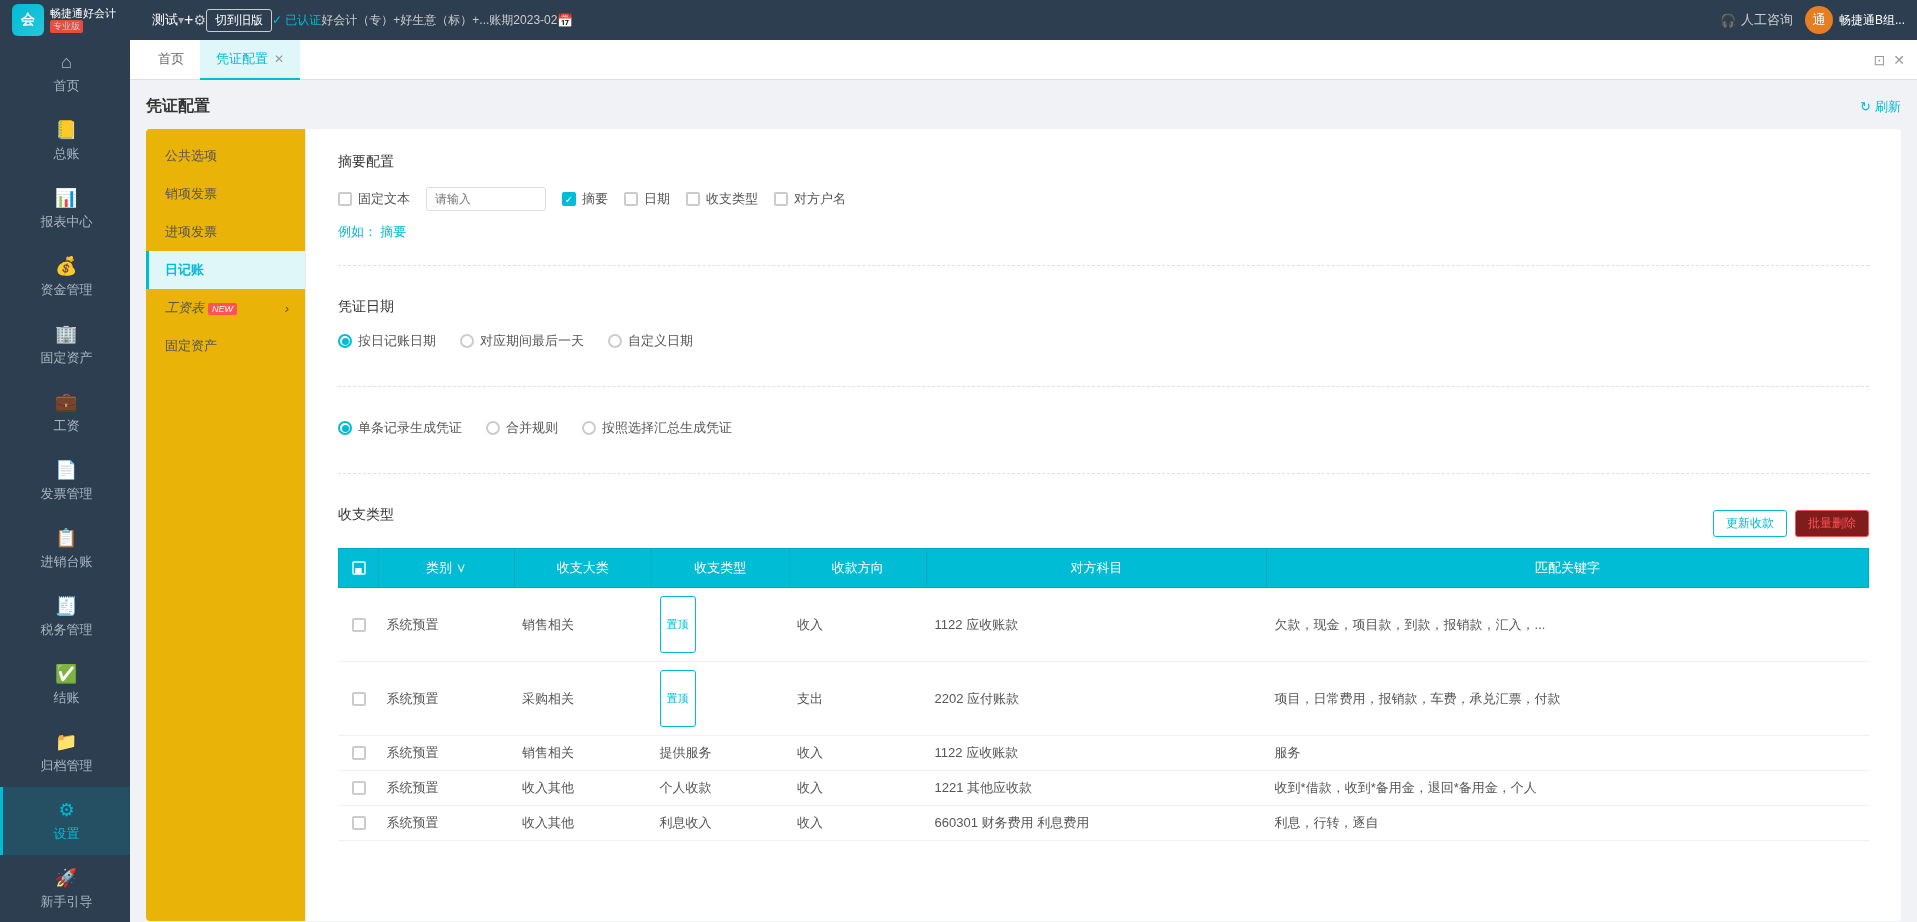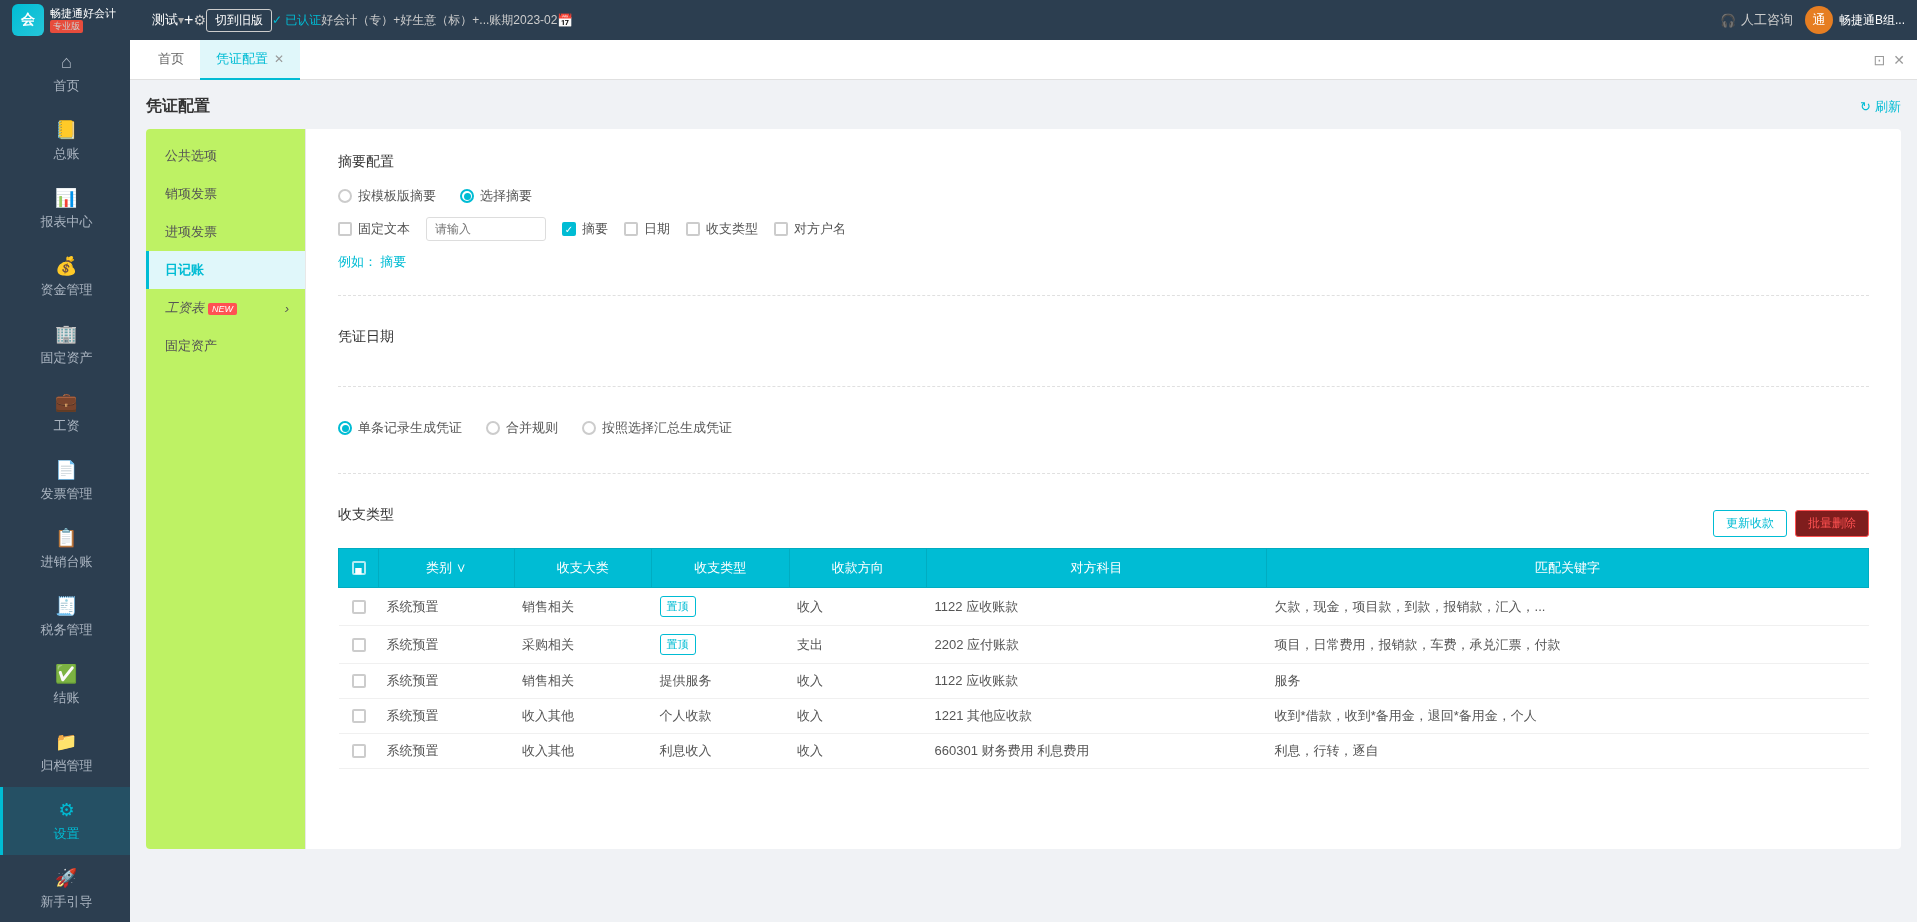--- a/index.html
+++ b/index.html
@@ -46,21 +46,21 @@
 
     
     .page-title-bar { display: flex; align-items: center; justify-content: space-between; margin-bottom: 12px; }
     .page-title { font-size: 16px; font-weight: bold; color: #333; }
     .refresh-btn { color: #00bcd4; font-size: 12px; cursor: pointer; display: flex; align-items: center; gap: 4px; }
 
     
     .config-container { display: flex; gap: 0; background: #fff; border-radius: 4px; overflow: hidden; min-height: 600px; }
 
     
-    .left-menu { width: 160px; background: #bef264; border-right: 1px solid #e8e8e8; flex-shrink: 0; padding-top: 8px; }
+    .left-menu { width: 160px; background: #eab308; border-right: 1px solid #e8e8e8; flex-shrink: 0; padding-top: 8px; }
     .left-menu-item { padding: 10px 16px; cursor: pointer; color: #555; font-size: 13px; border-left: 3px solid transparent; }
     .left-menu-item.active { background: #e0f7fa; color: #00bcd4; border-left-color: #00bcd4; font-weight: bold; }
 
     
     .right-config { flex: 1; padding: 24px 32px; overflow-y: auto; }
 
     
     .config-section { margin-bottom: 32px; border-bottom: 1px dashed #e0e0e0; padding-bottom: 24px; }
     .config-section:last-child { border-bottom: none; }
     .section-title { font-size: 14px; font-weight: normal; color: #333; margin-bottom: 16px; }
@@ -91,21 +91,21 @@
     .table-btn { padding: 4px 12px; border-radius: 3px; cursor: pointer; font-size: 12px; }
     .btn-primary { background: #fff; border: 1px solid #00bcd4; color: #00bcd4; }
     .btn-danger { background: #7f1d1d; border: 1px solid #ff5252; color: #ff5252; }
     .btn-group { display: flex; gap: 8px; }
 
     
     .data-table { width: 100%; border-collapse: collapse; }
     .data-table th { background: #00bcd4; color: #fff; padding: 10px 8px; font-size: 13px; font-weight: normal; text-align: center; border: 1px solid #00acc1; }
     .data-table td { padding: 8px; text-align: left; font-size: 13px; color: #555; border-bottom: 1px solid #f0f0f0; }
     .th-checkbox { width: 40px; }
-    .td-tag { display: inline-block; border: 1px solid #00bcd4; color: #00bcd4; padding: 2px 6px; border-radius: 3px; font-size: 11px; cursor: pointer; }
+    .td-tag { display: inline-block; border: 1px solid #00bcd4; color: #00bcd4; padding: 20px 6px; border-radius: 3px; font-size: 11px; cursor: pointer; }
 
     .content-wrapper { flex: 1; display: flex; flex-direction: column; position: relative; overflow: hidden; }
 
     .new-badge { background: #ff5252; color: #fff; font-size: 9px; padding: 1px 4px; border-radius: 2px; margin-left: 4px; }
 
     .left-menu-item-with-arrow { display: flex; align-items: center; justify-content: space-between; font-style: italic; }
   </style>
 </head>
 <body>
 
@@ -248,30 +248,20 @@
           </div>
           <div class="left-menu-item">
             <span>固定资产</span>
           </div>
         </div>
 
         <div class="right-config">
 
           <div class="config-section">
             <div class="section-title">摘要配置</div>
-            <div class="radio-group">
-              <label class="radio-item">
-                <div class="radio-circle"></div>
-                <span>按模板版摘要</span>
-              </label>
-              <label class="radio-item">
-                <div class="radio-circle checked"></div>
-                <span>选择摘要</span>
-              </label>
-            </div>
             <div class="checkbox-group">
               <label class="checkbox-item">
                 <div class="checkbox-box"></div>
                 <span>固定文本</span>
               </label>
               <input type="text" class="text-input" placeholder="请输入" style="">
               <label class="checkbox-item">
                 <div class="checkbox-box checked"></div>
                 <span>摘要</span>
               </label>
@@ -289,20 +279,34 @@
               </label>
             </div>
             <div class="example-text">
               <span>例如：</span>
               <span>摘要</span>
             </div>
           </div>
 
           <div class="config-section">
             <div class="section-title">凭证日期</div>
+            <div class="radio-group">
+              <label class="radio-item">
+                <div class="radio-circle checked"></div>
+                <span>按日记账日期</span>
+              </label>
+              <label class="radio-item">
+                <div class="radio-circle"></div>
+                <span>对应期间最后一天</span>
+              </label>
+              <label class="radio-item">
+                <div class="radio-circle"></div>
+                <span>自定义日期</span>
+              </label>
+            </div>
           </div>
 
           <div class="config-section">
             <div class="radio-group">
               <label class="radio-item">
                 <div class="radio-circle checked"></div>
                 <span>单条记录生成凭证</span>
               </label>
               <label class="radio-item">
                 <div class="radio-circle"></div>

